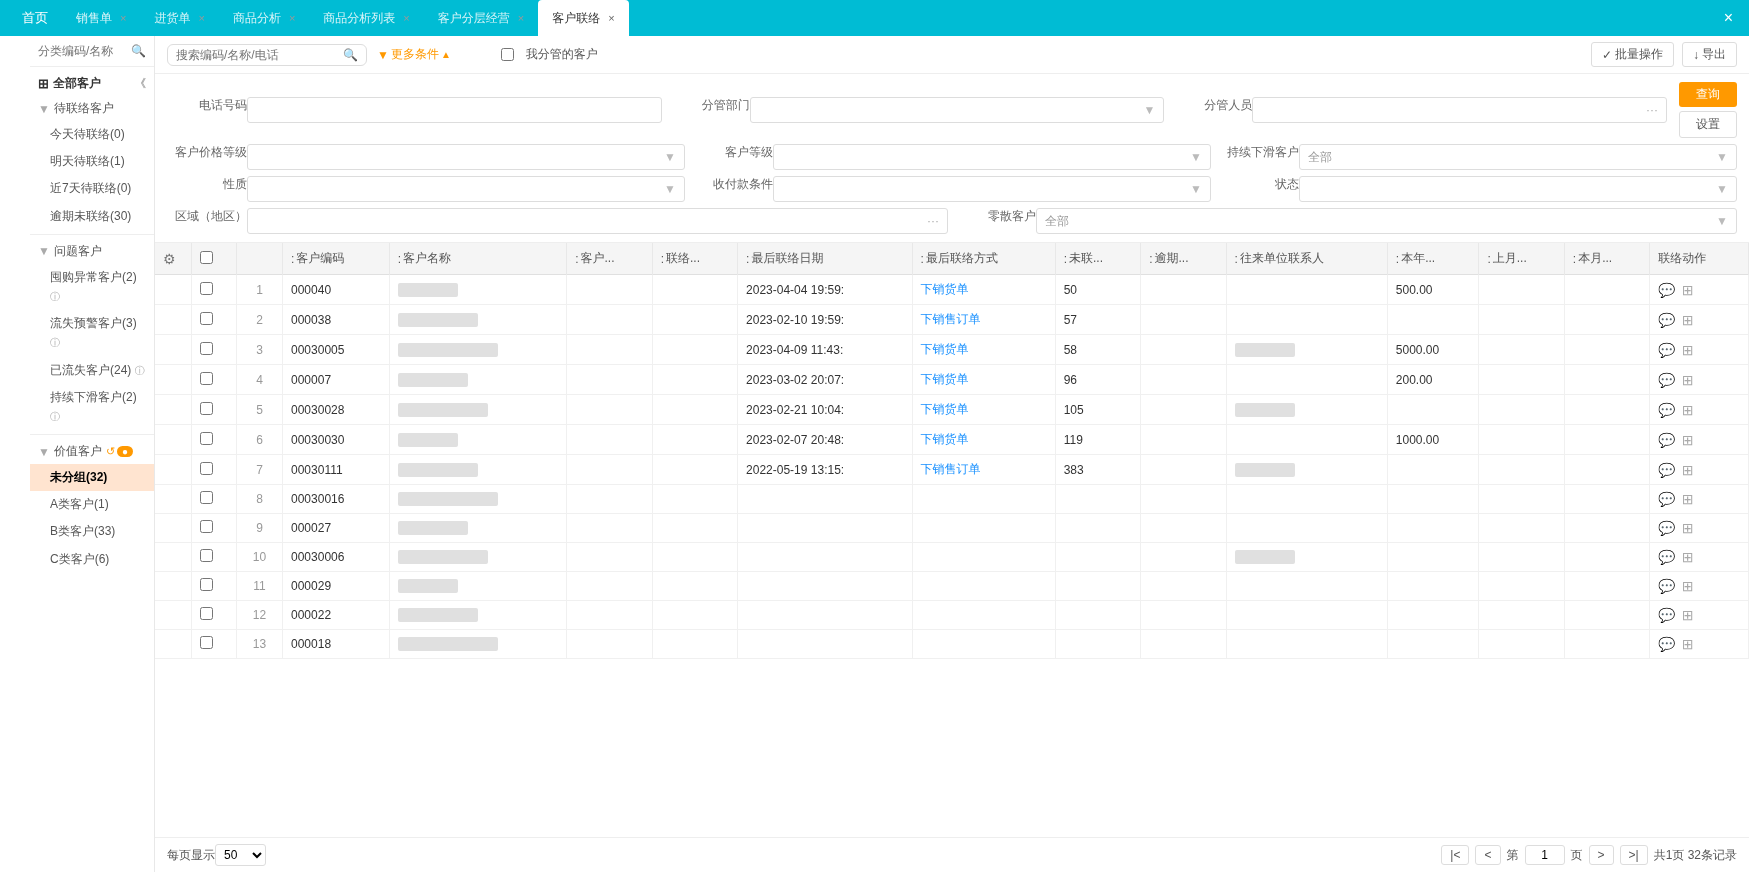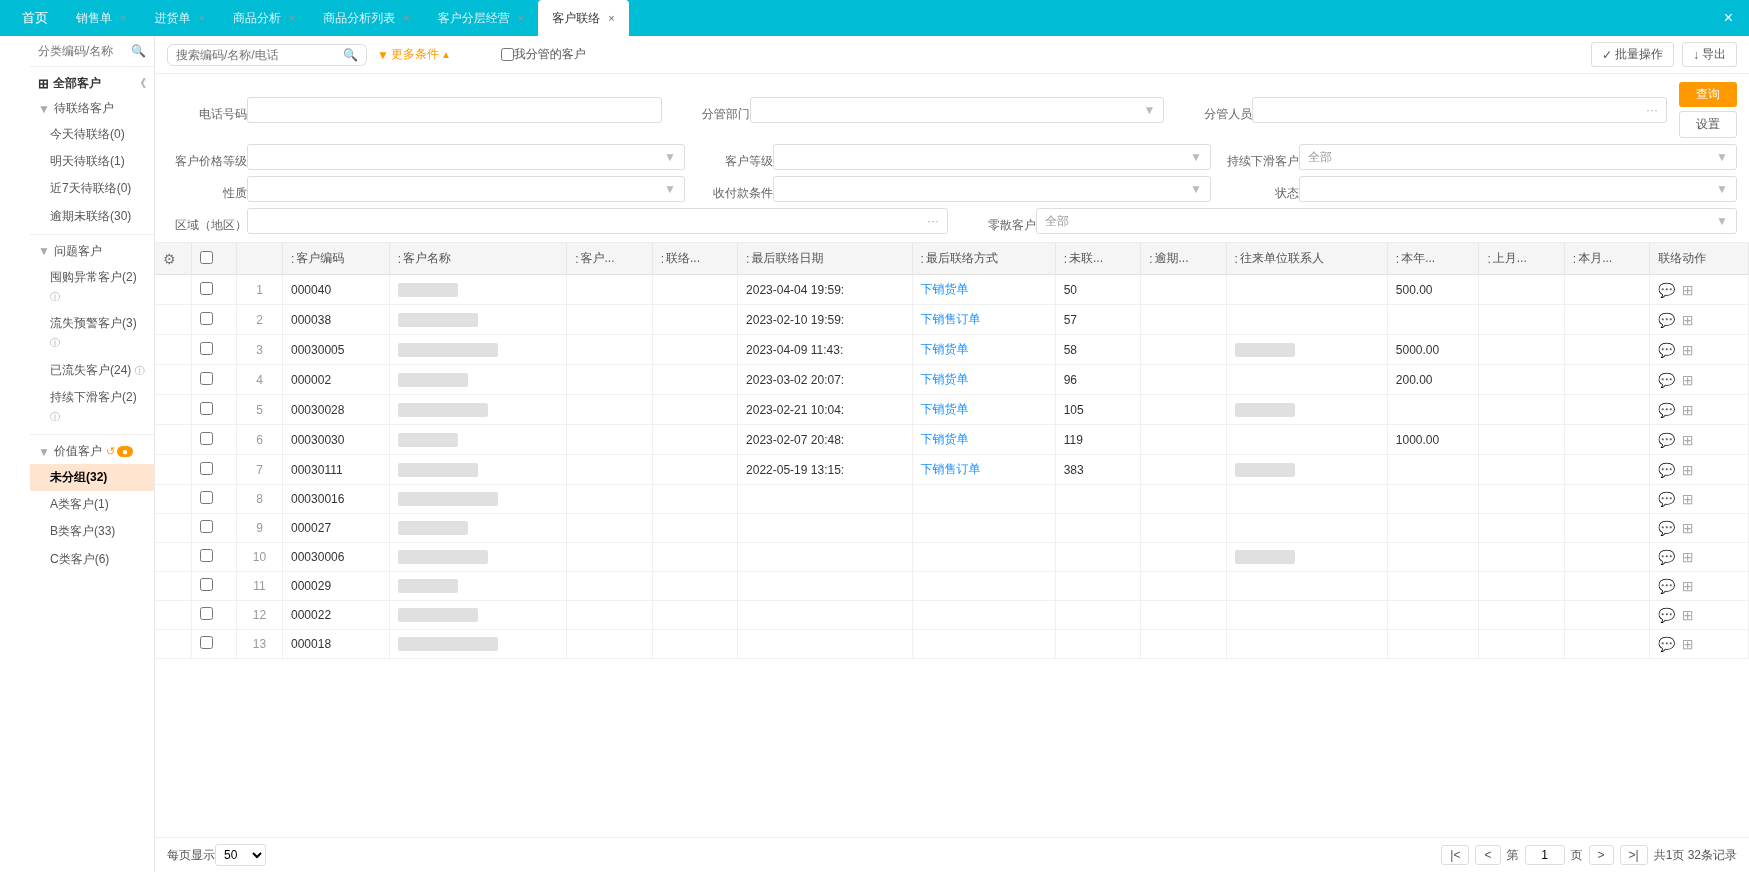--- a/index.html
+++ b/index.html
@@ -69,33 +69,33 @@
     .filter-bar {
       background: #fff; padding: 6px 12px; border-bottom: 1px solid #eee;
       display: flex; align-items: center; gap: 10px;
     }
     .filter-search {
       display: flex; align-items: center; border: 1px solid #ddd; border-radius: 6px;
       padding: 3px 8px; gap: 4px; width: 200px;
     }
     .filter-search input { border: none; outline: none; width: 100%; font-size: 12px; }
     .filter-more { color: #f90; cursor: pointer; display: flex; align-items: center; gap: 2px; }
-    .filter-checkbox { display: flex; gap: 0; color: #555; cursor: pointer; padding-left: 40px; }
+    .filter-checkbox { display: flex; gap: 12px; color: #555; cursor: pointer; padding-left: 40px; }
     .filter-bar-right { margin-left: auto; display: flex; gap: 8px; }
     .btn-batch { border: 1px solid #ddd; border-radius: 3px; padding: 3px 10px; cursor: pointer; background: #fff; color: #555; display: flex; align-items: center; gap: 3px; }
     .btn-export { border: 1px solid #ddd; border-radius: 3px; padding: 3px 10px; cursor: pointer; background: #fff; color: #555; display: flex; align-items: center; gap: 3px; }
 
     
     .advanced-filters {
       background: #fff; padding: 8px 12px; border-bottom: 1px solid #eee;
     }
     .filter-row { display: flex; align-items: center; gap: 8px; margin-bottom: 6px; }
     .filter-row:last-child { margin-bottom: 0; }
     .filter-field {
-      display: flex; align-items: flex-end; flex: 1;
+      display: flex; align-items: flex-start; flex: 1;
     }
     .filter-label { color: #666; width: 80px; text-align: right; flex-shrink: 0; font-size: 12px; }
     .filter-control {
       flex: 1; border: 1px solid #ddd; border-radius: 3px; padding: 3px 8px;
       display: flex; align-items: center; justify-content: space-between;
       color: #999; font-size: 12px; cursor: pointer; min-height: 26px;
     }
     .filter-control .arrow-down { color: #bbb; }
     .btn-query { background: #f90; color: #fff; border: none; border-radius: 3px; padding: 4px 16px; cursor: pointer; font-size: 12px; }
     .btn-reset { background: #fff; color: #555; border: 1px solid #ddd; border-radius: 3px; padding: 4px 16px; cursor: pointer; font-size: 12px; }
@@ -487,21 +487,21 @@
       <div class="action-icons">
         <span class="action-icon">💬</span>
         <span class="action-icon">⊞</span>
       </div>
     </td>
   </tr>
             <tr>
     <td></td>
     <td><input type="checkbox" style=""></td>
     <td class="row-num">4</td>
-    <td>000002</td>
+    <td>000007</td>
     <td><span class="blurred" style="width:70px;"></span></td>
     <td></td>
     <td></td>
     <td>2023-03-02 20:07:</td>
     <td><a href="#">下销货单</a></td>
     <td>96</td>
     <td></td>
     <td></td>
     <td>200.00</td>
     <td></td>

